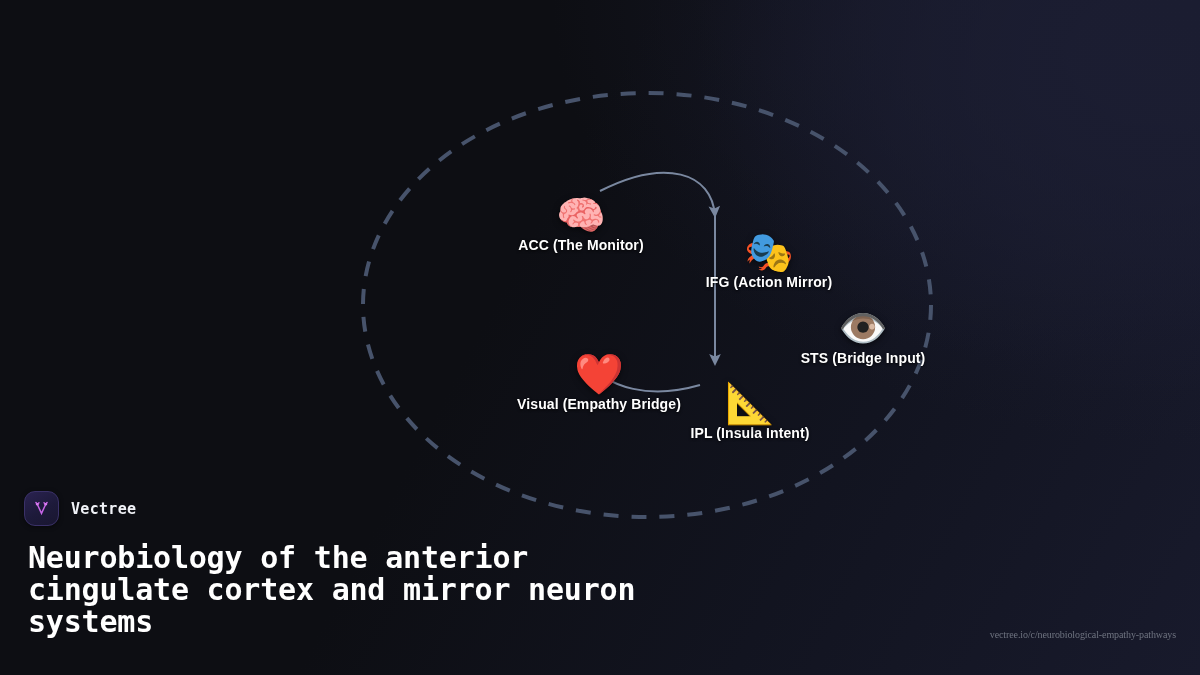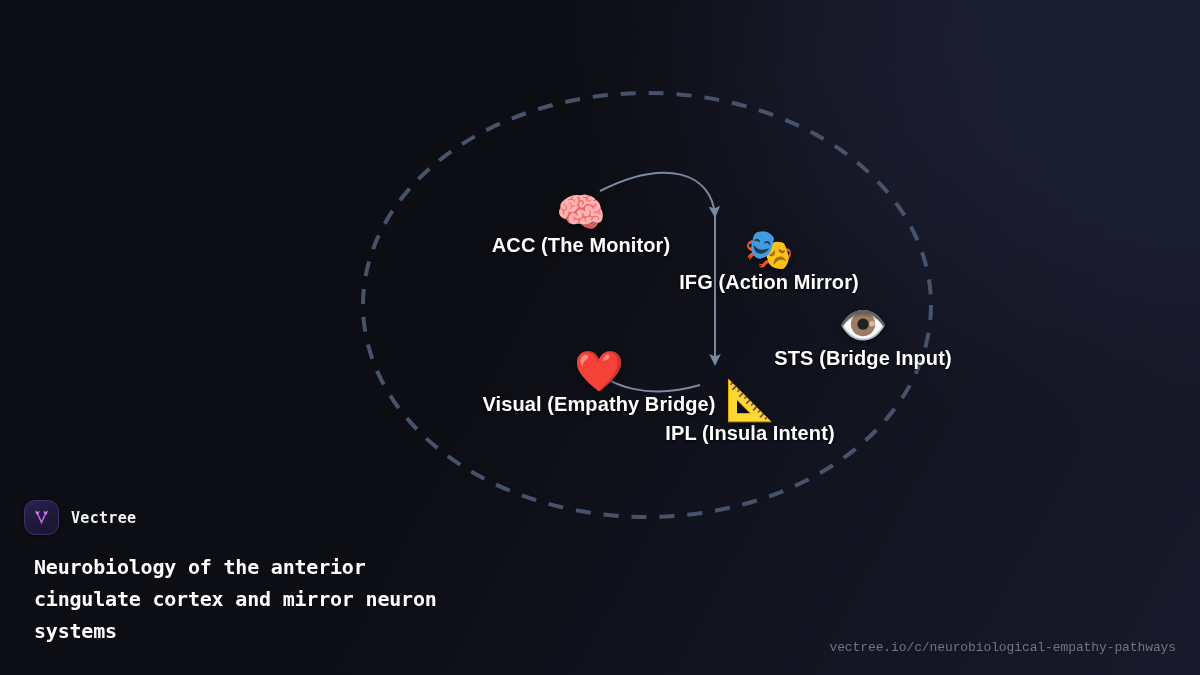--- a/index.html
+++ b/index.html
@@ -43,34 +43,34 @@
     align-items: center;
     gap: 2px;
   }
   .node-emoji {
     font-size: 40px;
     line-height: 1;
     display: block;
     filter: drop-shadow(0 2px 3px rgba(0,0,0,0.55));
   }
   .node-label {
-    font-size: 20px;
+    font-size: 14px;
     font-weight: 700;
     color: #ffffff;
     white-space: nowrap;
     letter-spacing: 0.1px;
     text-shadow: 0 1px 3px rgba(0,0,0,0.85);
   }
 
   
   .footer {
     position: absolute;
     left: 0;
     right: 0;
-    bottom: 0;
+    bottom: 15px;
     padding: 0 24px 18px 24px;
   }
   .brand {
     display: flex;
     align-items: center;
     gap: 12px;
     margin-bottom: 16px;
   }
   .brand-logo {
     width: 33px;
@@ -86,35 +86,35 @@
   }
   .brand-name {
     font-family: "DejaVu Sans Mono", "Liberation Mono", monospace;
     font-size: 15px;
     font-weight: 700;
     color: #f0f2f7;
     letter-spacing: 0.3px;
   }
   .headline {
     font-family: "DejaVu Sans Mono", "Liberation Mono", monospace;
-    font-size: 20px;
+    font-size: 30px;
     line-height: 32px;
     font-weight: 700;
     color: #ffffff;
     letter-spacing: -0.2px;
     max-width: 780px;
-    margin: 10px;
+    margin: 4px;
     white-space: pre-line;
   }
   .url {
     position: absolute;
     right: 24px;
     bottom: 20px;
-    font-family: Liberation Mono, monospace;
-    font-size: 13px;
+    font-family: Liberation Serif, serif;
+    font-size: 10px;
     color: #6f7480;
     letter-spacing: -0.1px;
   }
 </style>
 </head>
 <body>
 
 <div class="card">
 
   <div class="diagram">

